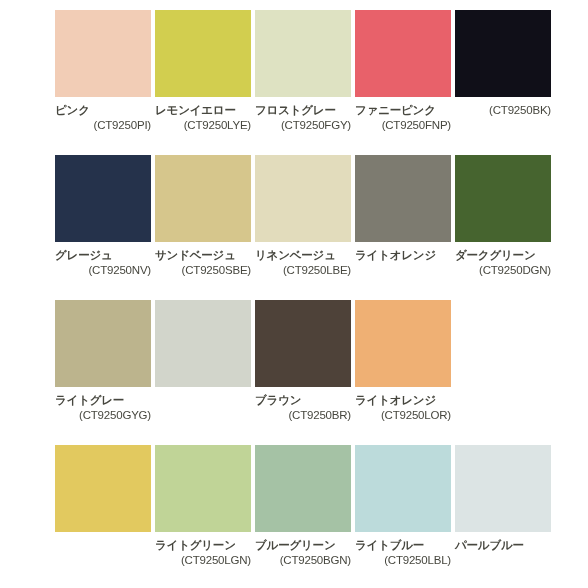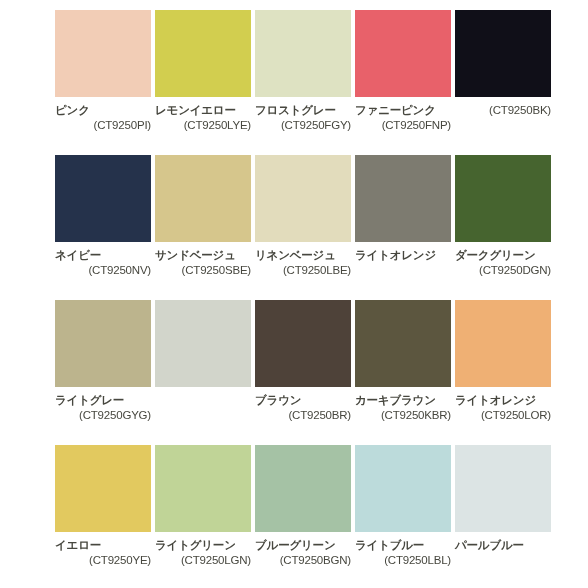--- a/index.html
+++ b/index.html
@@ -99,21 +99,21 @@
         <span class="swatch-chip" style="background-color: rgb(16, 15, 24);"></span>
         <div class="swatch-labels">
           <span class="swatch-code">(CT9250BK)</span>
         </div>
       </div>
     </div>
     <div class="swatch-row">
       <div class="swatch-cell">
         <span class="swatch-chip" style="background-color: rgb(37, 50, 75);"></span>
         <div class="swatch-labels">
-          <span class="swatch-name">ネイビー</span>
+          <span class="swatch-name">グレージュ</span>
           <span class="swatch-code">(CT9250NV)</span>
         </div>
       </div>
       <div class="swatch-cell">
         <span class="swatch-chip" style="background-color: rgb(214, 198, 140);"></span>
         <div class="swatch-labels">
           <span class="swatch-name">サンドベージュ</span>
           <span class="swatch-code">(CT9250SBE)</span>
         </div>
       </div>
@@ -150,41 +150,30 @@
         <span class="swatch-chip" style="background-color: rgb(210, 213, 203);"></span>
       </div>
       <div class="swatch-cell">
         <span class="swatch-chip" style="background-color: rgb(78, 66, 57);"></span>
         <div class="swatch-labels">
           <span class="swatch-name">ブラウン</span>
           <span class="swatch-code">(CT9250BR)</span>
         </div>
       </div>
       <div class="swatch-cell">
-        <span class="swatch-chip" style="background-color: rgb(92, 86, 63);"></span>
-        <div class="swatch-labels">
-          <span class="swatch-name">カーキブラウン</span>
-          <span class="swatch-code">(CT9250KBR)</span>
-        </div>
-      </div>
-      <div class="swatch-cell">
         <span class="swatch-chip" style="background-color: rgb(239, 176, 116);"></span>
         <div class="swatch-labels">
           <span class="swatch-name">ライトオレンジ</span>
           <span class="swatch-code">(CT9250LOR)</span>
         </div>
       </div>
     </div>
     <div class="swatch-row">
       <div class="swatch-cell">
         <span class="swatch-chip" style="background-color: rgb(226, 201, 95);"></span>
-        <div class="swatch-labels">
-          <span class="swatch-name">イエロー</span>
-          <span class="swatch-code">(CT9250YE)</span>
-        </div>
       </div>
       <div class="swatch-cell">
         <span class="swatch-chip" style="background-color: rgb(192, 212, 151);"></span>
         <div class="swatch-labels">
           <span class="swatch-name">ライトグリーン</span>
           <span class="swatch-code">(CT9250LGN)</span>
         </div>
       </div>
       <div class="swatch-cell">
         <span class="swatch-chip" style="background-color: rgb(165, 194, 165);"></span>

